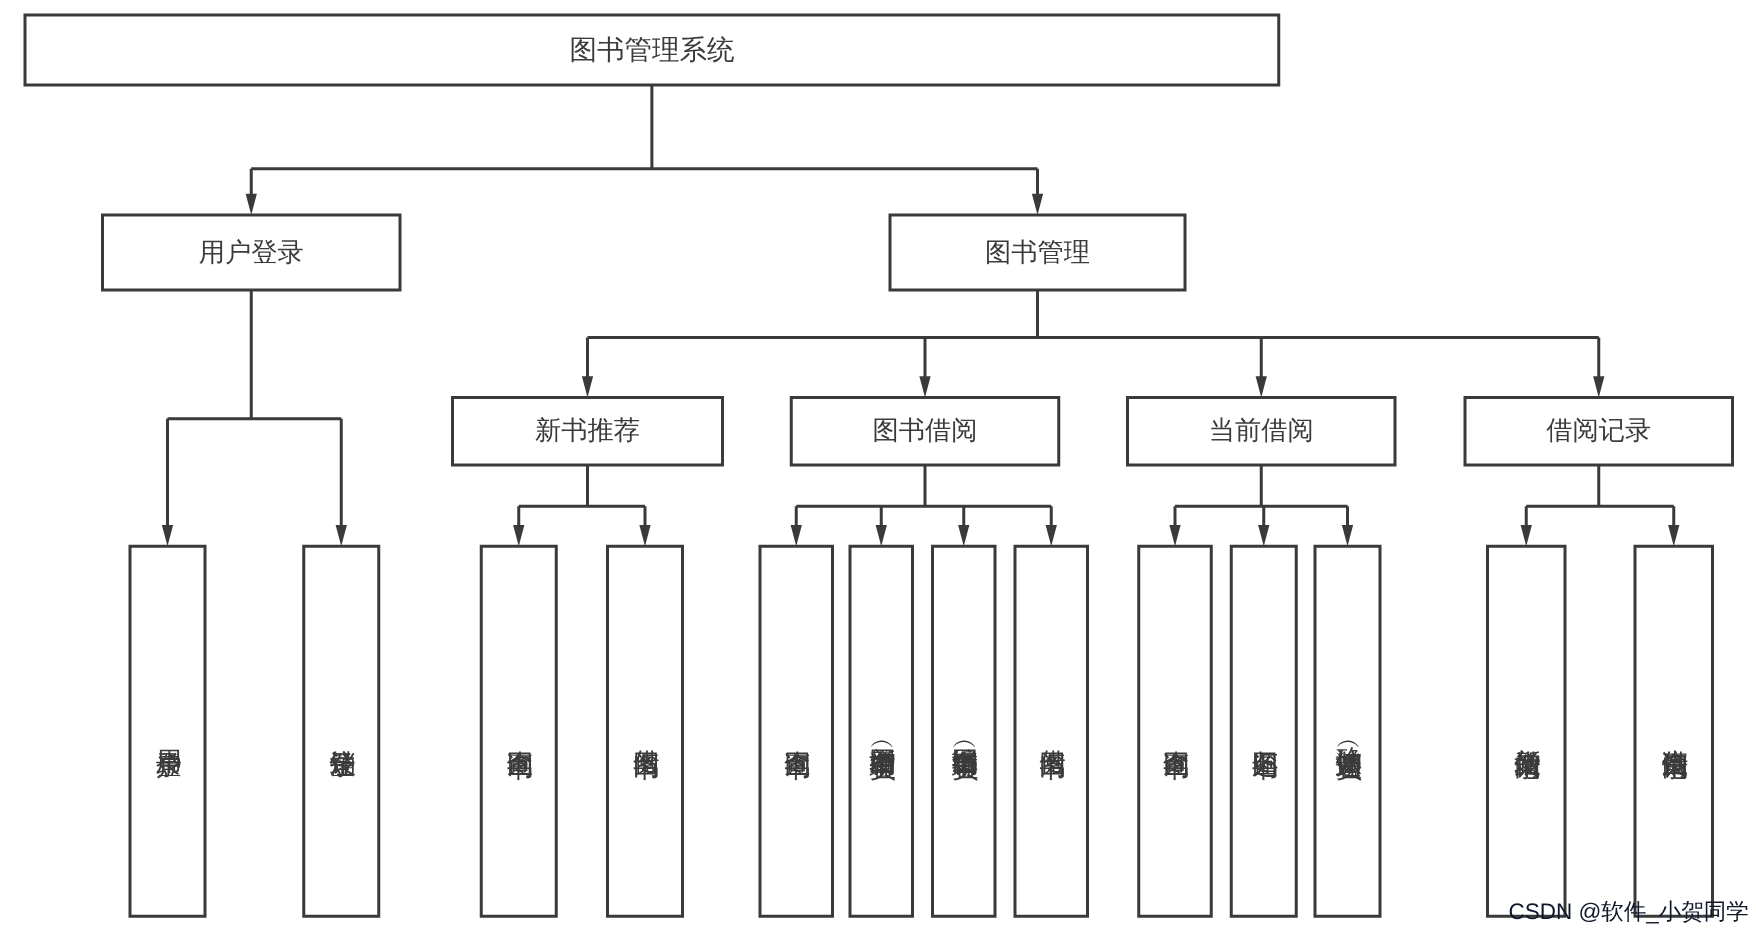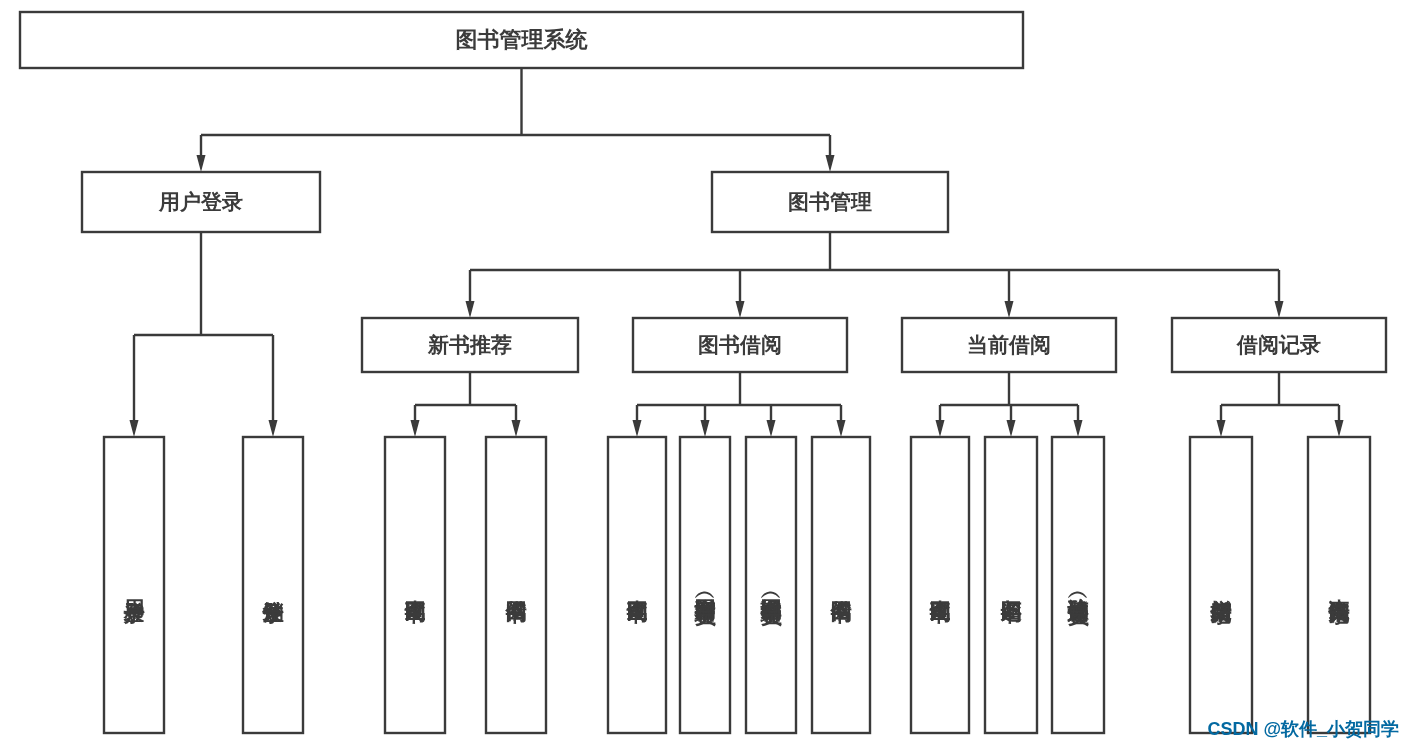--- a/index.html
+++ b/index.html
@@ -11,21 +11,20 @@
     width: 1405px;
     height: 747px;
     font-family: "Liberation Sans", "DejaVu Sans", sans-serif;
     overflow: hidden;
     position: relative;
   }
   #diagram-root {
     position: relative;
     width: 1405px;
     height: 747px;
-    font-weight: bold;
   }
   svg.diagram-canvas {
     position: absolute;
     top: 0;
     left: 0;
     width: 1405px;
     height: 747px;
   }
   .node-box {
     fill: #ffffff;
@@ -69,21 +68,21 @@
     letter-spacing: 1px;
     white-space: nowrap;
     text-align: center;
   }
   .watermark {
     position: absolute;
     right: 6px;
     bottom: 6px;
     font-family: "Liberation Sans", "DejaVu Sans", sans-serif;
     font-size: 18px;
-    color: #0369a1;
+    color: #0f172a;
     white-space: nowrap;
     pointer-events: none;
   }
 </style>
 </head>
 <body>
 
 <div id="diagram-root">
   <svg class="diagram-canvas" viewBox="0 0 1405 747">
     <g id="edge-layer">

